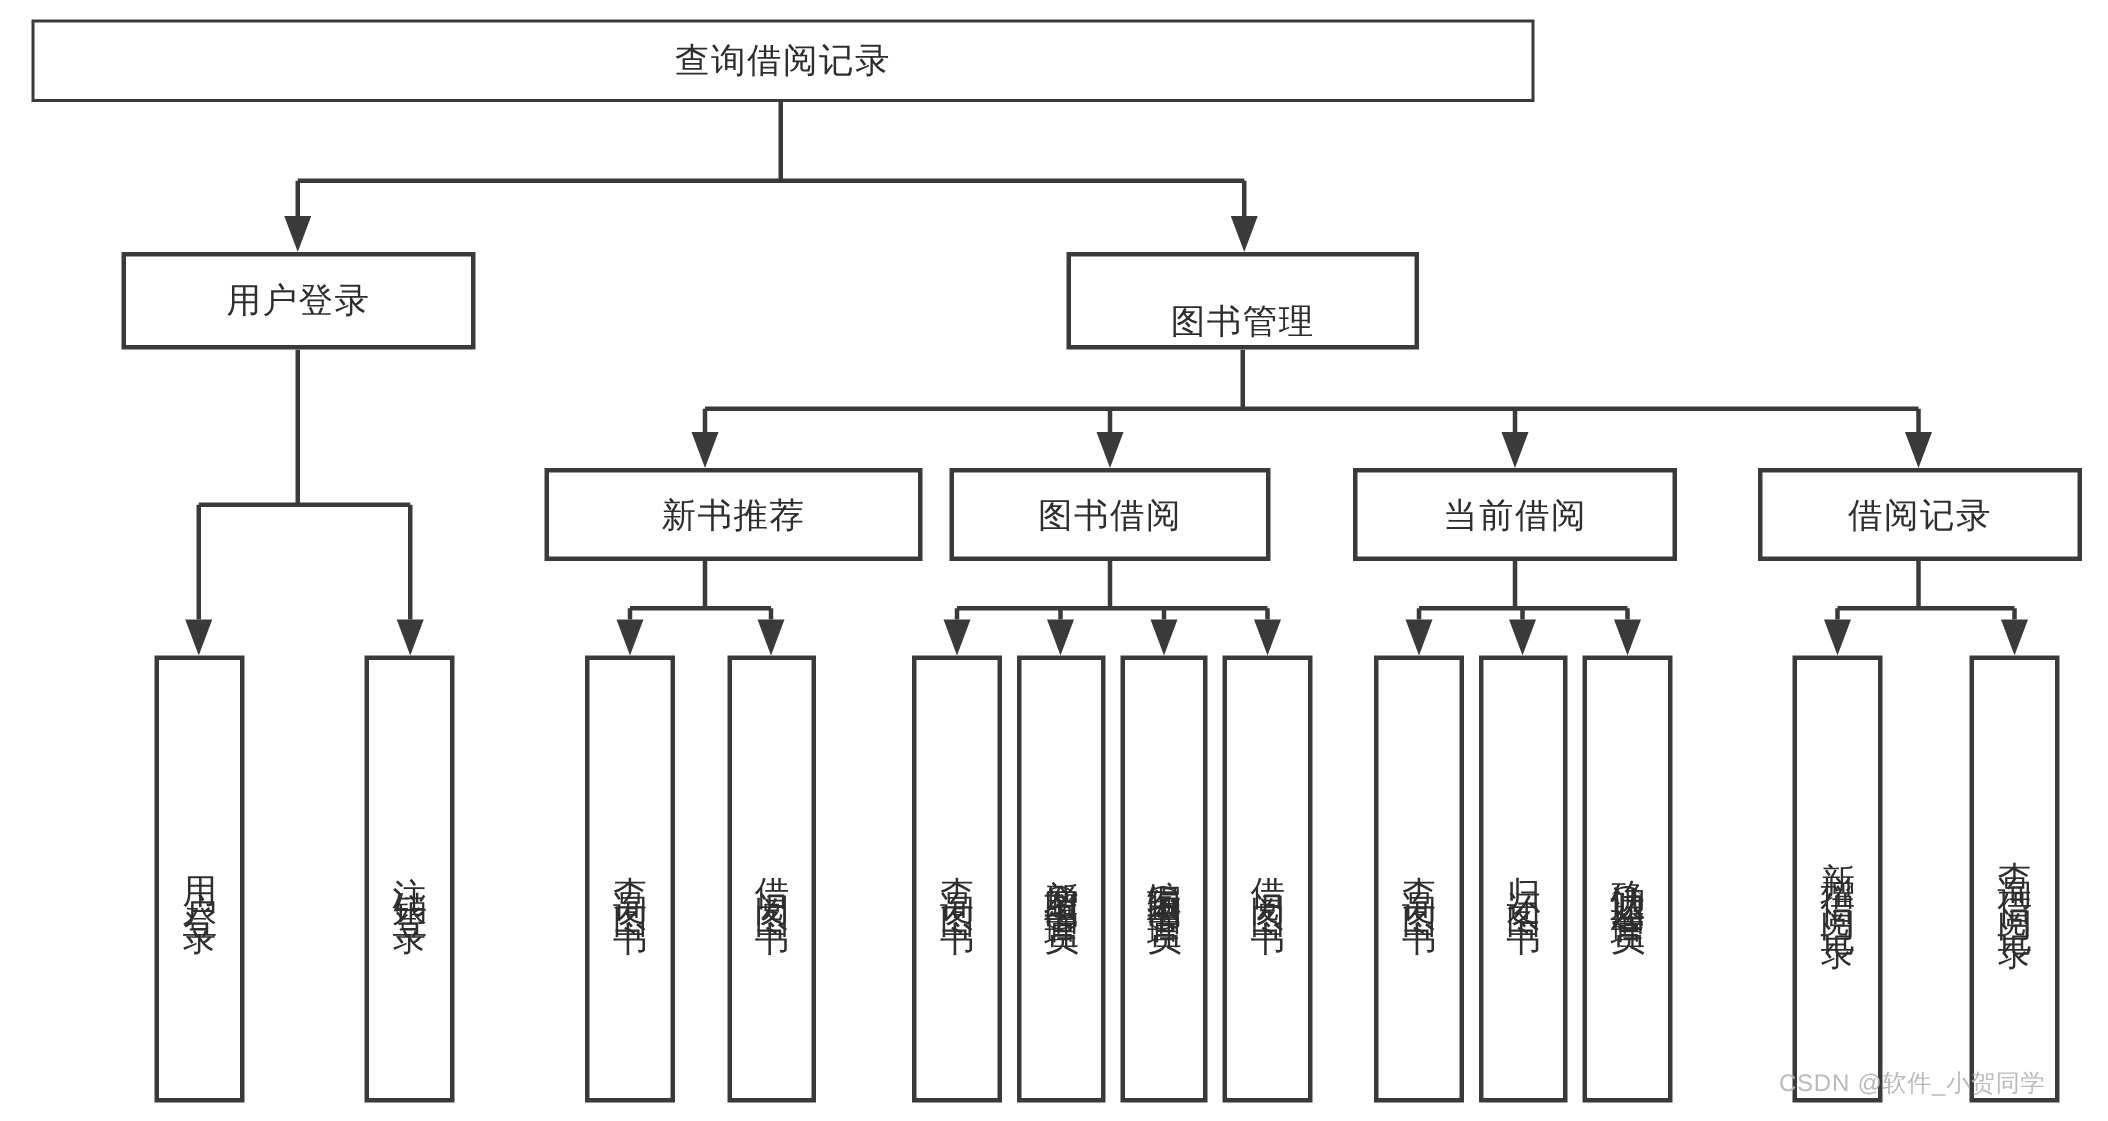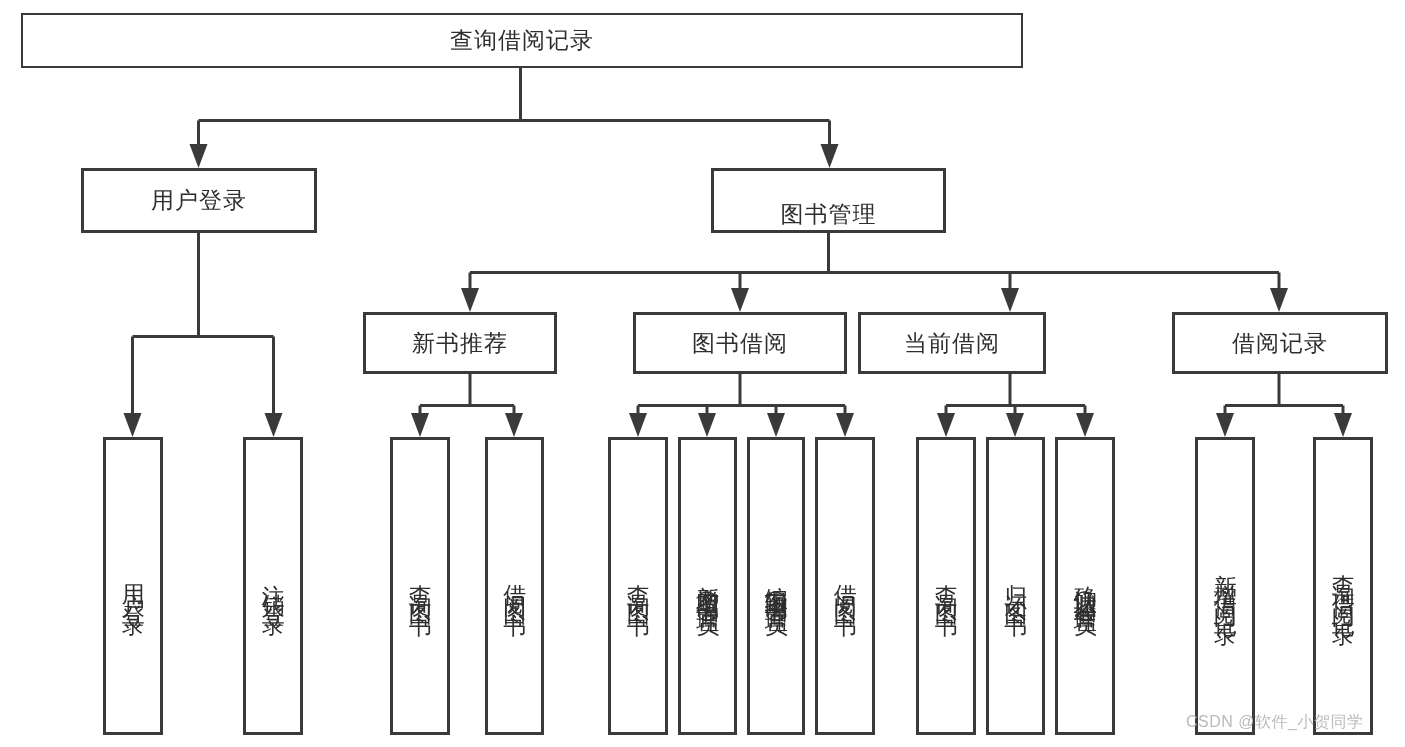--- a/index.html
+++ b/index.html
@@ -111,27 +111,27 @@
     <span>查询借阅记录</span>
   </div>
 
   <div class="node" style="left:81px; top:168px; width:236px; height:65px;">
     <span>用户登录</span>
   </div>
   <div class="node" style="left:711px; top:168px; width:235px; height:65px;align-items:flex-end;">
     <span>图书管理</span>
   </div>
 
-  <div class="node" style="left:363px; top:312px; width:194px; height:62px;">
+  <div class="node" style="left:363px; top:312px; width:252px; height:62px;">
     <span>新书推荐</span>
   </div>
   <div class="node" style="left:633px; top:312px; width:214px; height:62px;">
     <span>图书借阅</span>
   </div>
-  <div class="node" style="left:858px; top:312px; width:188px; height:62px;">
+  <div class="node" style="left:902px; top:312px; width:216px; height:62px;">
     <span>当前借阅</span>
   </div>
   <div class="node" style="left:1172px; top:312px; width:216px; height:62px;">
     <span>借阅记录</span>
   </div>
 
   <div class="leaf" style="left:103px; width:60px;">
     <span class="vlabel">用户登录</span>
   </div>
   <div class="leaf" style="left:243px; width:60px;">

